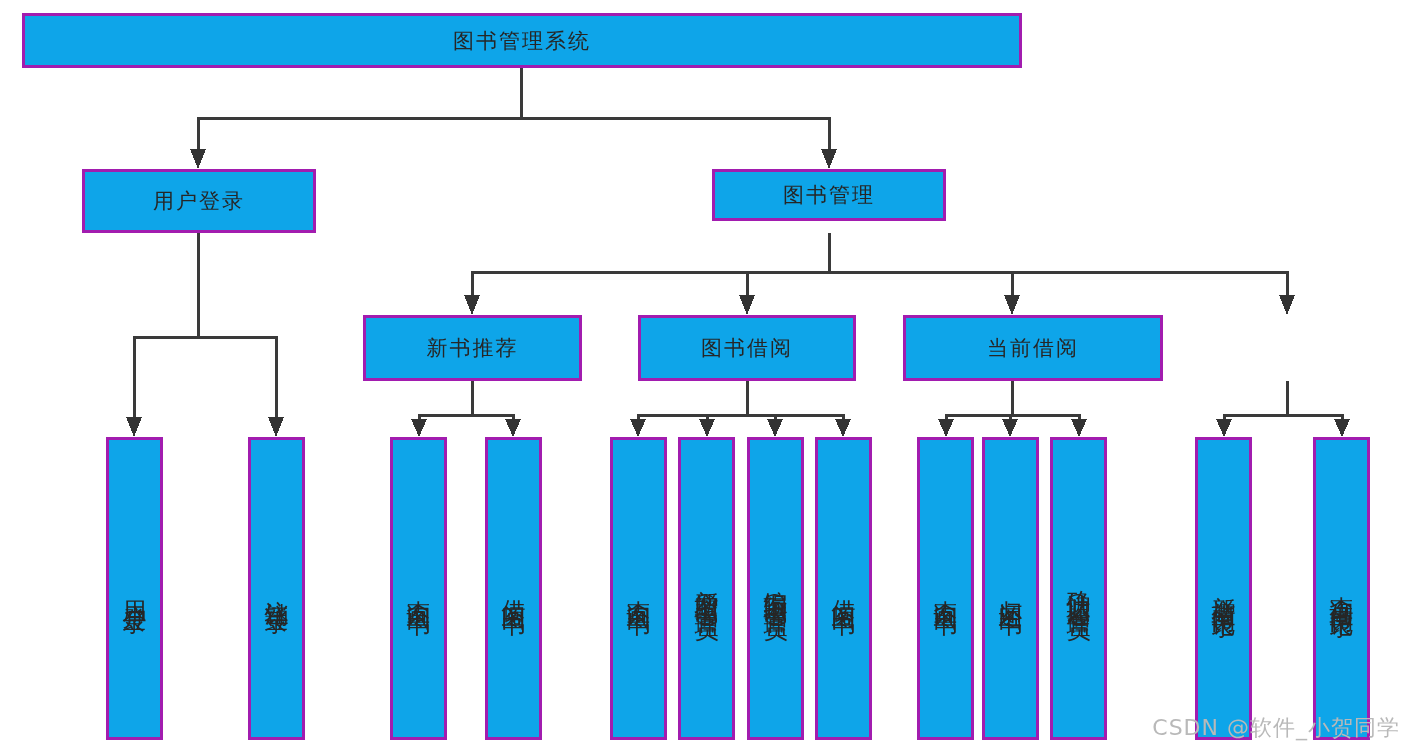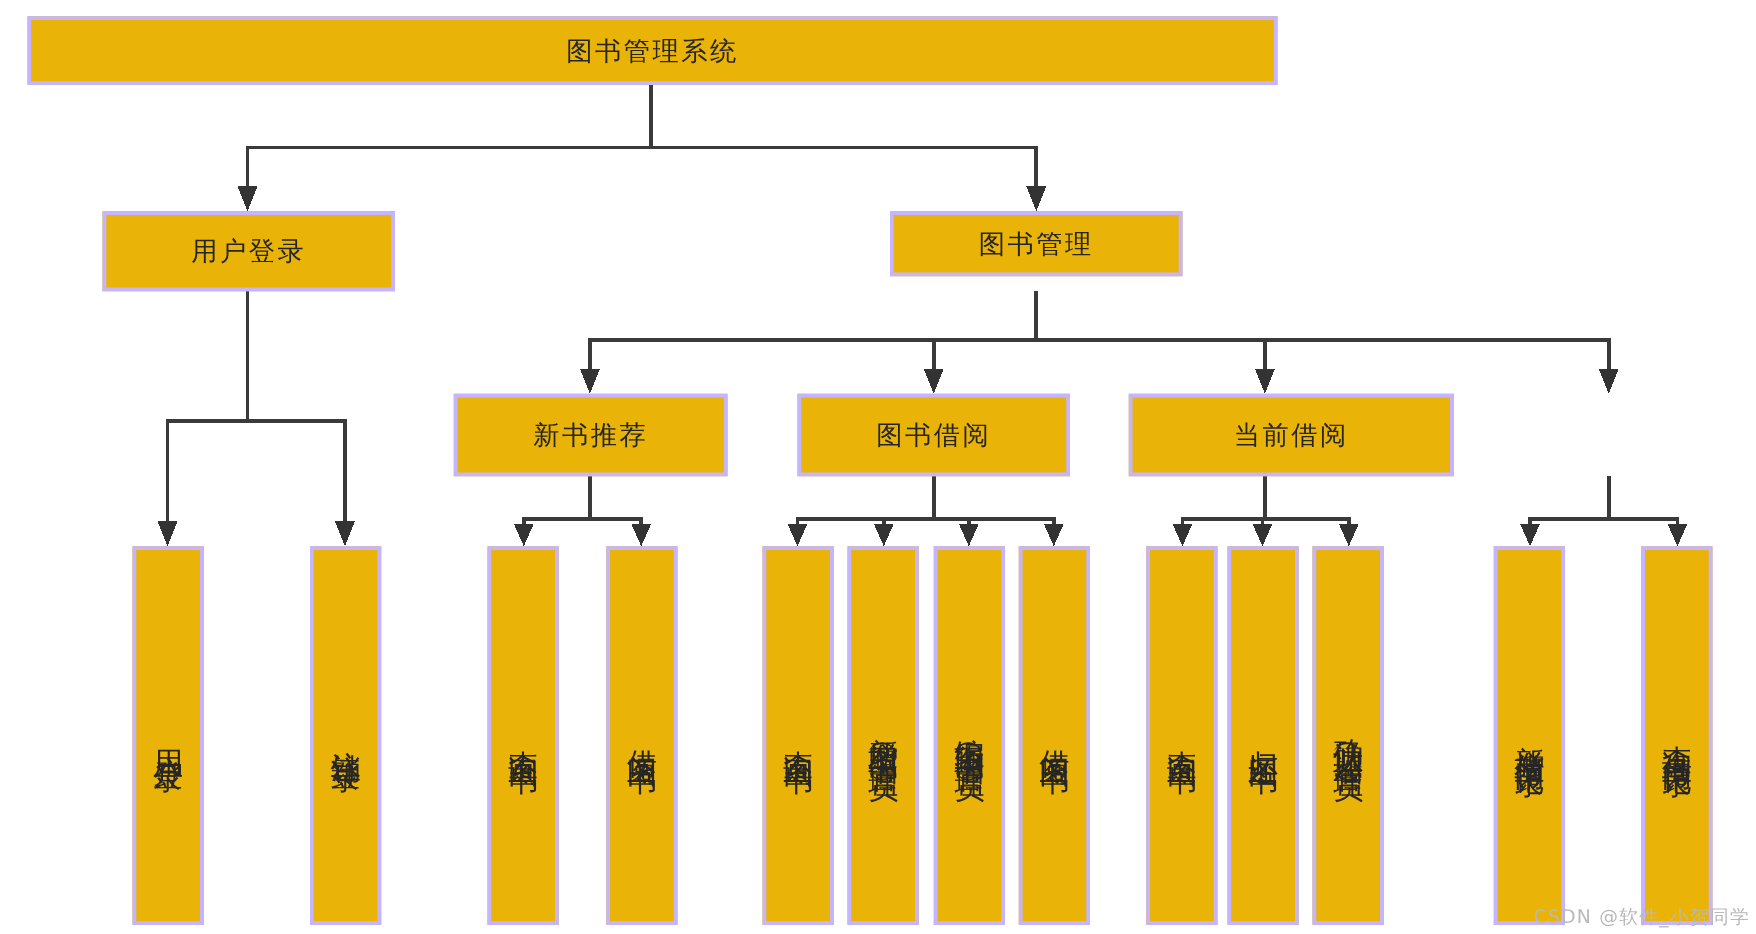--- a/index.html
+++ b/index.html
@@ -18,22 +18,22 @@
   }
   #edges {
     position: absolute;
     left: 0; top: 0;
     width: 1405px;
     height: 747px;
   }
   .node {
     position: absolute;
     box-sizing: border-box;
-    border: 3px solid #c4b5fd;
-    background: #eab308;
+    border: 3px solid #a21caf;
+    background: #0ea5e9;
     display: flex;
     align-items: center;
     justify-content: center;
     color: #262626;
   }
   .node.h {
     font-size: 21px;
     letter-spacing: 2px;
     white-space: nowrap;
   }
@@ -41,21 +41,21 @@
     writing-mode: vertical-rl;
     text-orientation: mixed;
     font-size: 24px;
     letter-spacing: 4px;
     line-height: 1;
   }
   .watermark {
     position: absolute;
     right: 5px;
     bottom: 4px;
-    font-size: 15px;
+    font-size: 22px;
     color: #b9b9b9;
     letter-spacing: 1px;
     white-space: nowrap;
   }
   svg path {
     stroke: #3a3a3a;
     stroke-width: 3;
     fill: none;
   }
   svg polygon {

